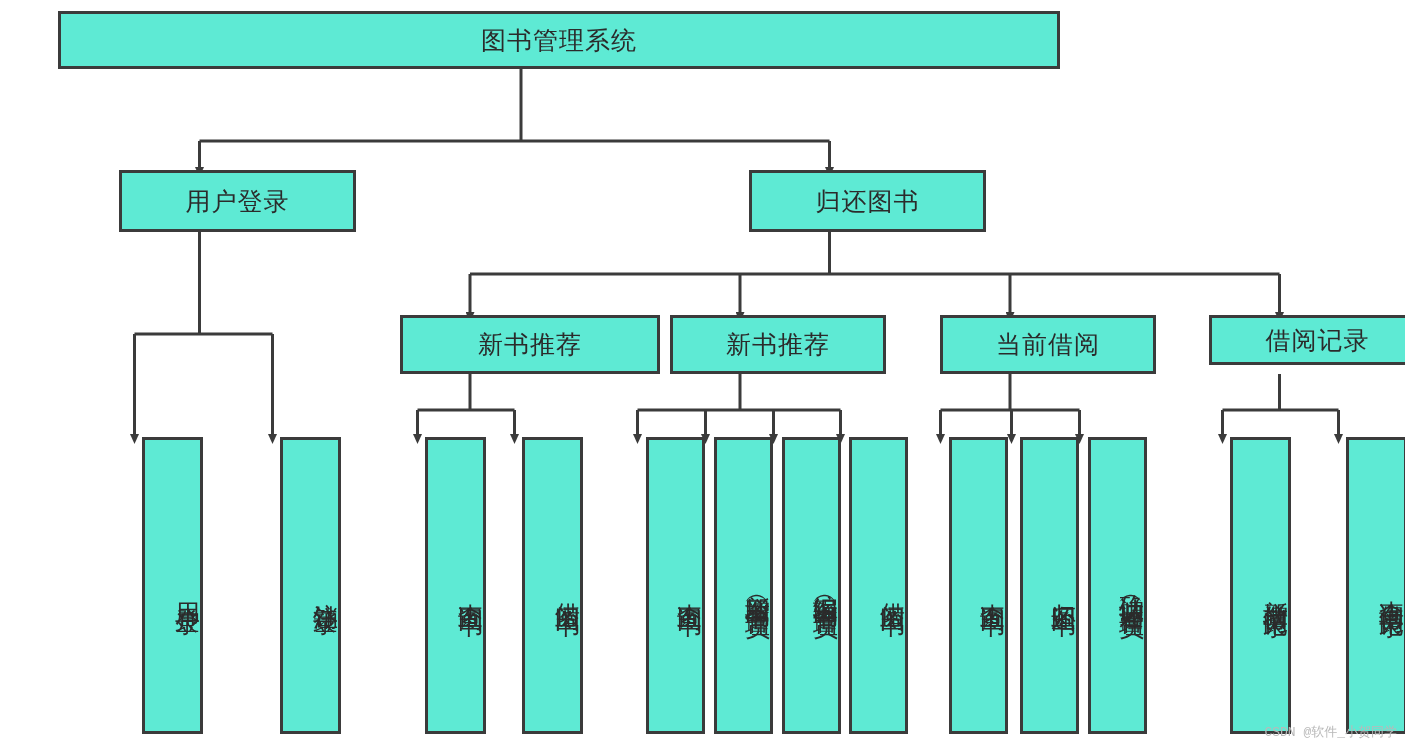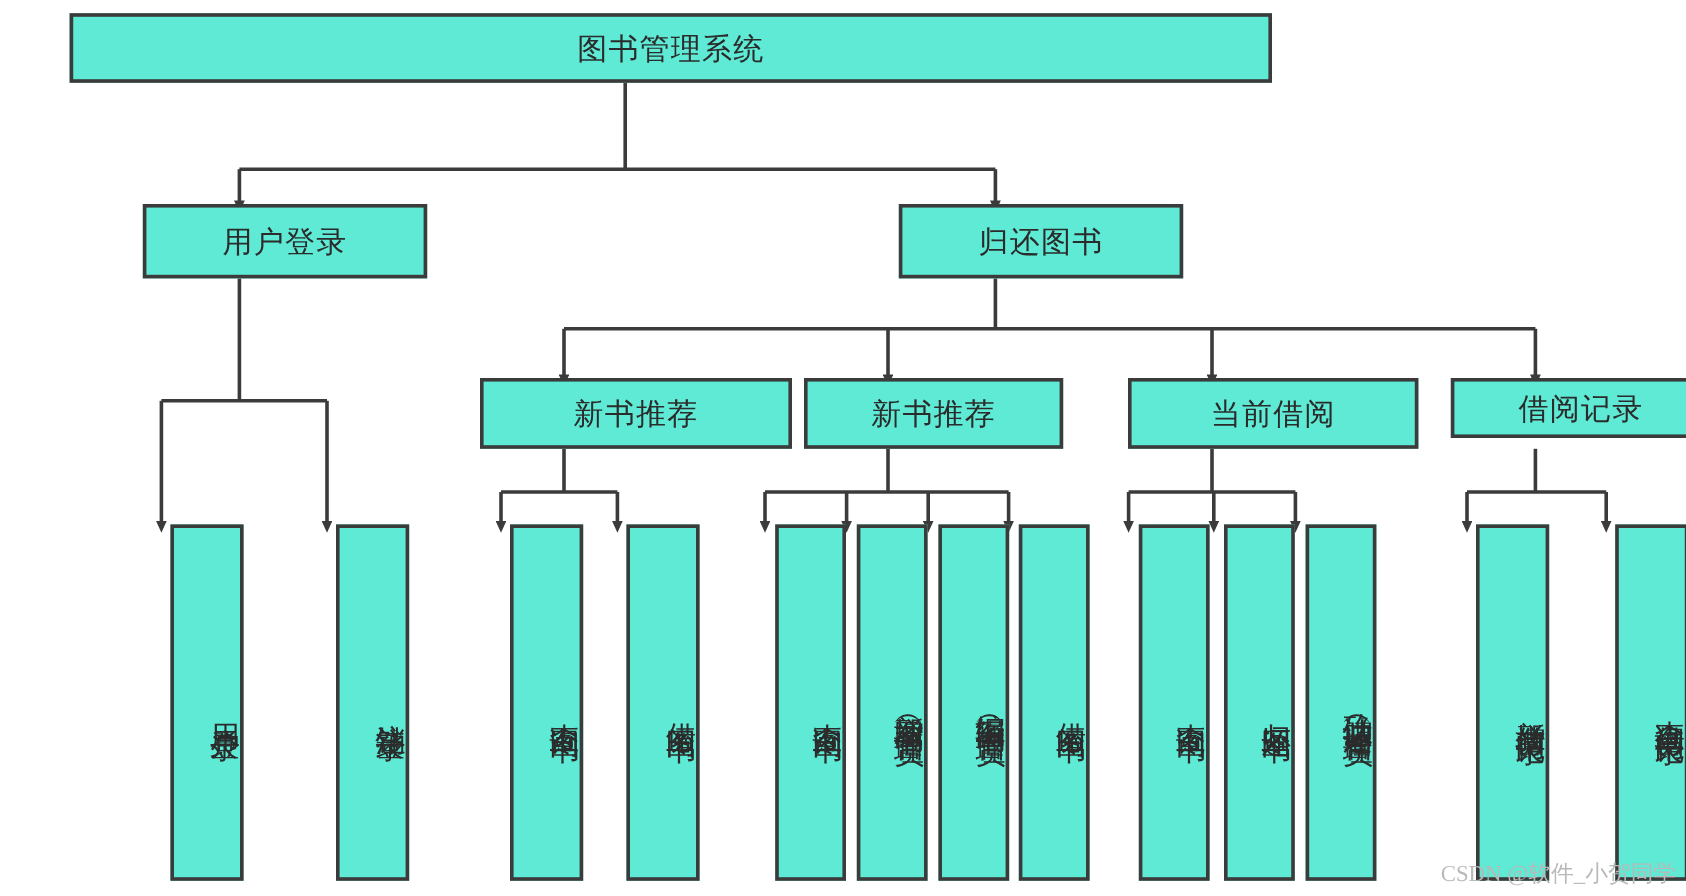--- a/index.html
+++ b/index.html
@@ -55,23 +55,23 @@
     left: 0;
     top: 0;
     width: 1405px;
     height: 747px;
     pointer-events: none;
   }
   .watermark {
     position: absolute;
     right: 8px;
     bottom: 6px;
-    font-size: 19px;
+    font-size: 13px;
     color: #b9b9b9;
-    font-family: Liberation Serif, serif;
+    font-family: Liberation Mono, monospace;
     white-space: nowrap;
     z-index: 5;
   }
 </style>
 </head>
 <body>
 
 <div id="diagram-root">
 
   <svg class="connectors" viewBox="0 0 1405 747">
@@ -126,21 +126,21 @@
       </div>
       <div class="node-box horiz" style="left: 711px; top: 170px; width: 237px; height: 62px;">
         <span class="node-label">归还图书</span>
       </div>
       <div class="node-box horiz" style="left: 362px; top: 315px; width: 260px; height: 59px;">
         <span class="node-label">新书推荐</span>
       </div>
       <div class="node-box horiz" style="left: 632px; top: 315px; width: 216px; height: 59px;">
         <span class="node-label">新书推荐</span>
       </div>
-      <div class="node-box horiz" style="left: 902px; top: 315px; width: 242px; height: 59px;">
+      <div class="node-box horiz" style="left: 902px; top: 315px; width: 216px; height: 59px;">
         <span class="node-label">当前借阅</span>
       </div>
       <div class="node-box horiz" style="left: 1171px; top: 315px; width: 217px; height: 50px;">
         <span class="node-label">借阅记录</span>
       </div>
       <div class="node-box vert" style="left: 104px; top: 437px; width: 61px; height: 297px;">
         <span class="node-label">用户登录</span>
       </div>
       <div class="node-box vert" style="left: 242px; top: 437px; width: 61px; height: 297px;">
         <span class="node-label">注销登录</span>

